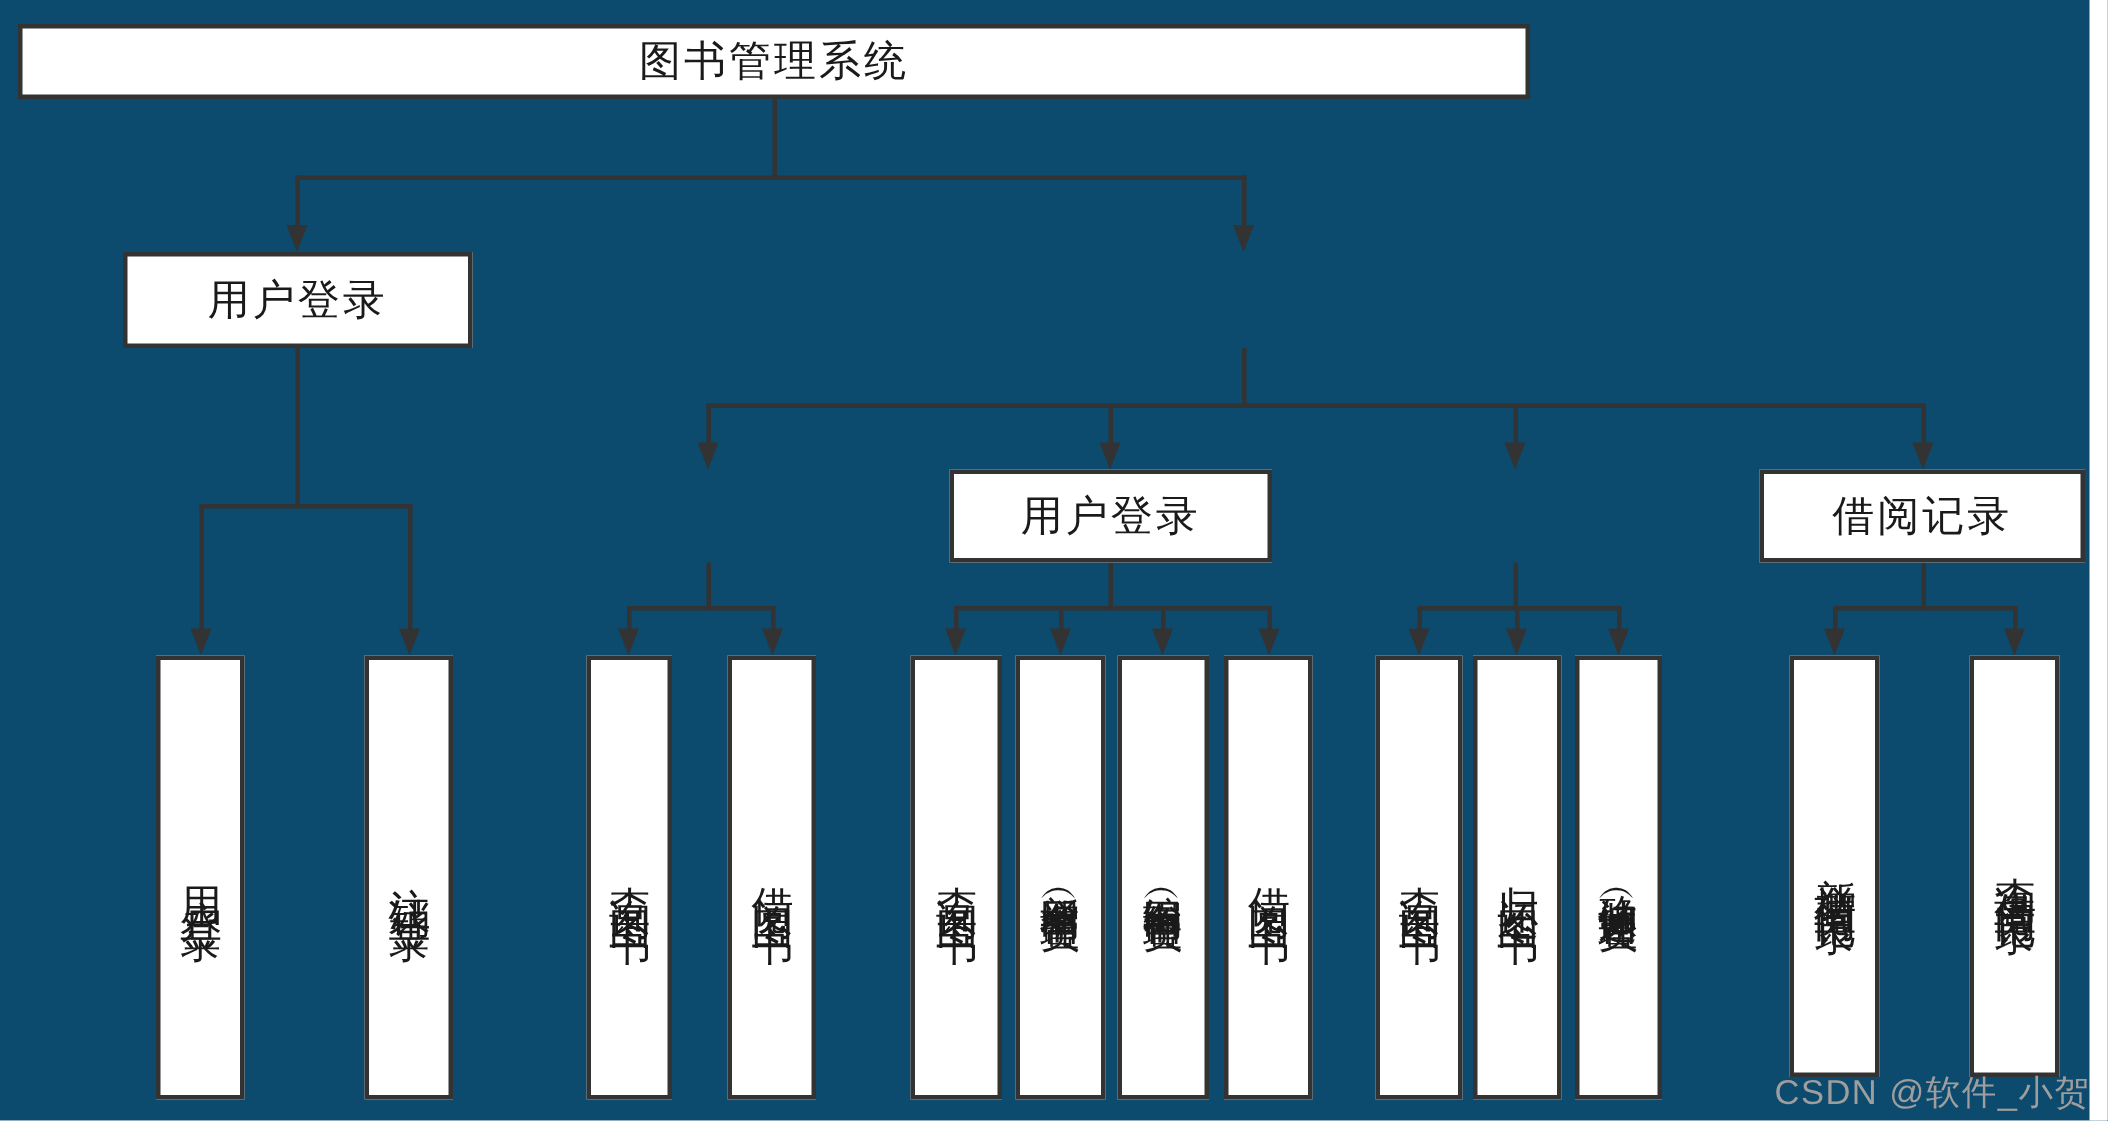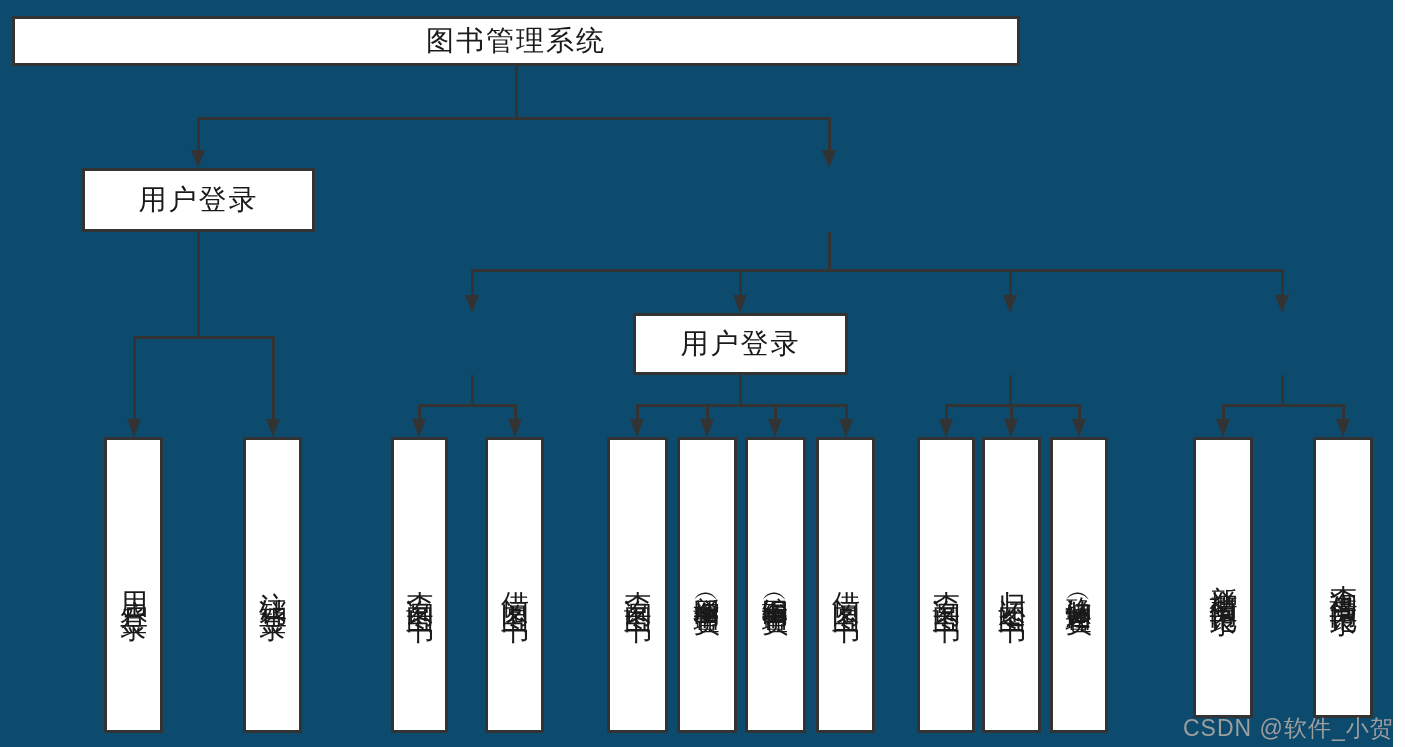--- a/index.html
+++ b/index.html
@@ -89,20 +89,23 @@
     <span>图书管理系统</span>
   </div>
 
   <div class="node box" style="left:82px;top:168px;width:233px;height:64px">
     <span>用户登录</span>
   </div>
 
   <div class="node box" style="left:633px;top:313px;width:215px;height:62px">
     <span>用户登录</span>
   </div>
+  <div class="node box" style="left:1173px;top:313px;width:217px;height:62px">
+    <span>借阅记录</span>
+  </div>
 
   <div class="node leaf" style="left:104px;top:437px;width:59px;height:296px">
     <span class="vtext ls-s">用户登录</span>
   </div>
   <div class="node leaf" style="left:243px;top:437px;width:59px;height:296px">
     <span class="vtext ls-s">注销登录</span>
   </div>
 
   <div class="node leaf" style="left:391px;top:437px;width:57px;height:296px">
     <span class="vtext ls-s">查询图书</span>

